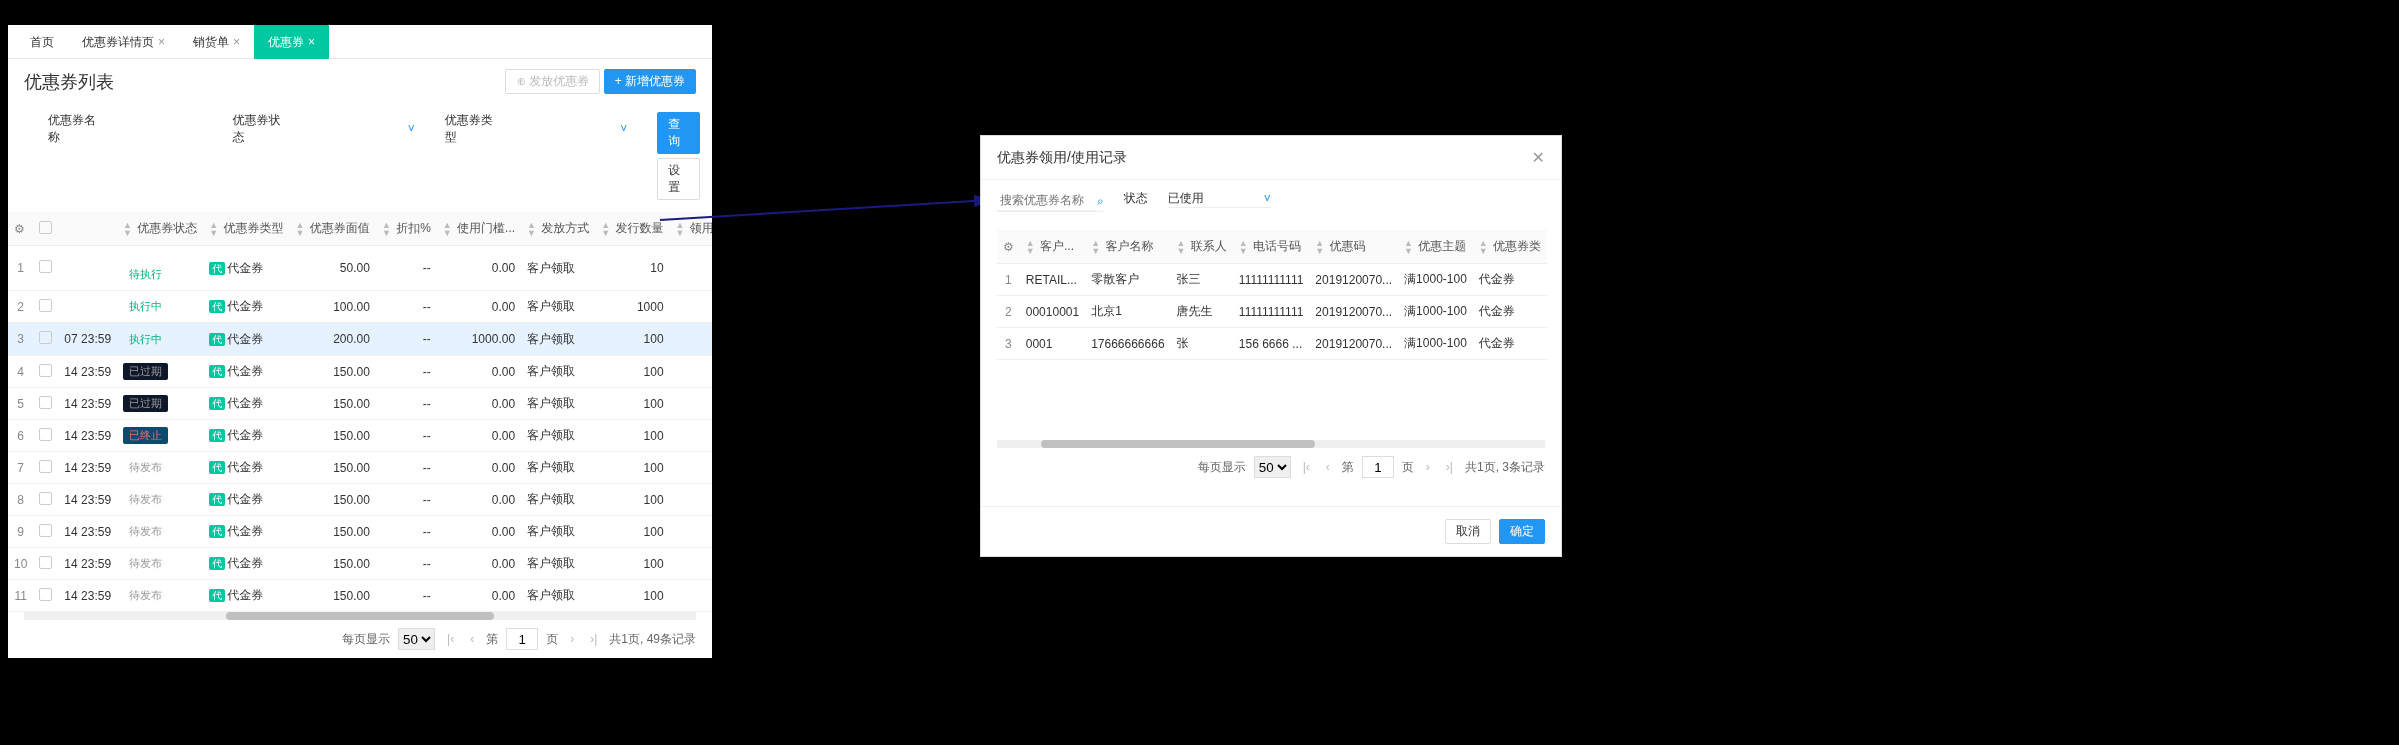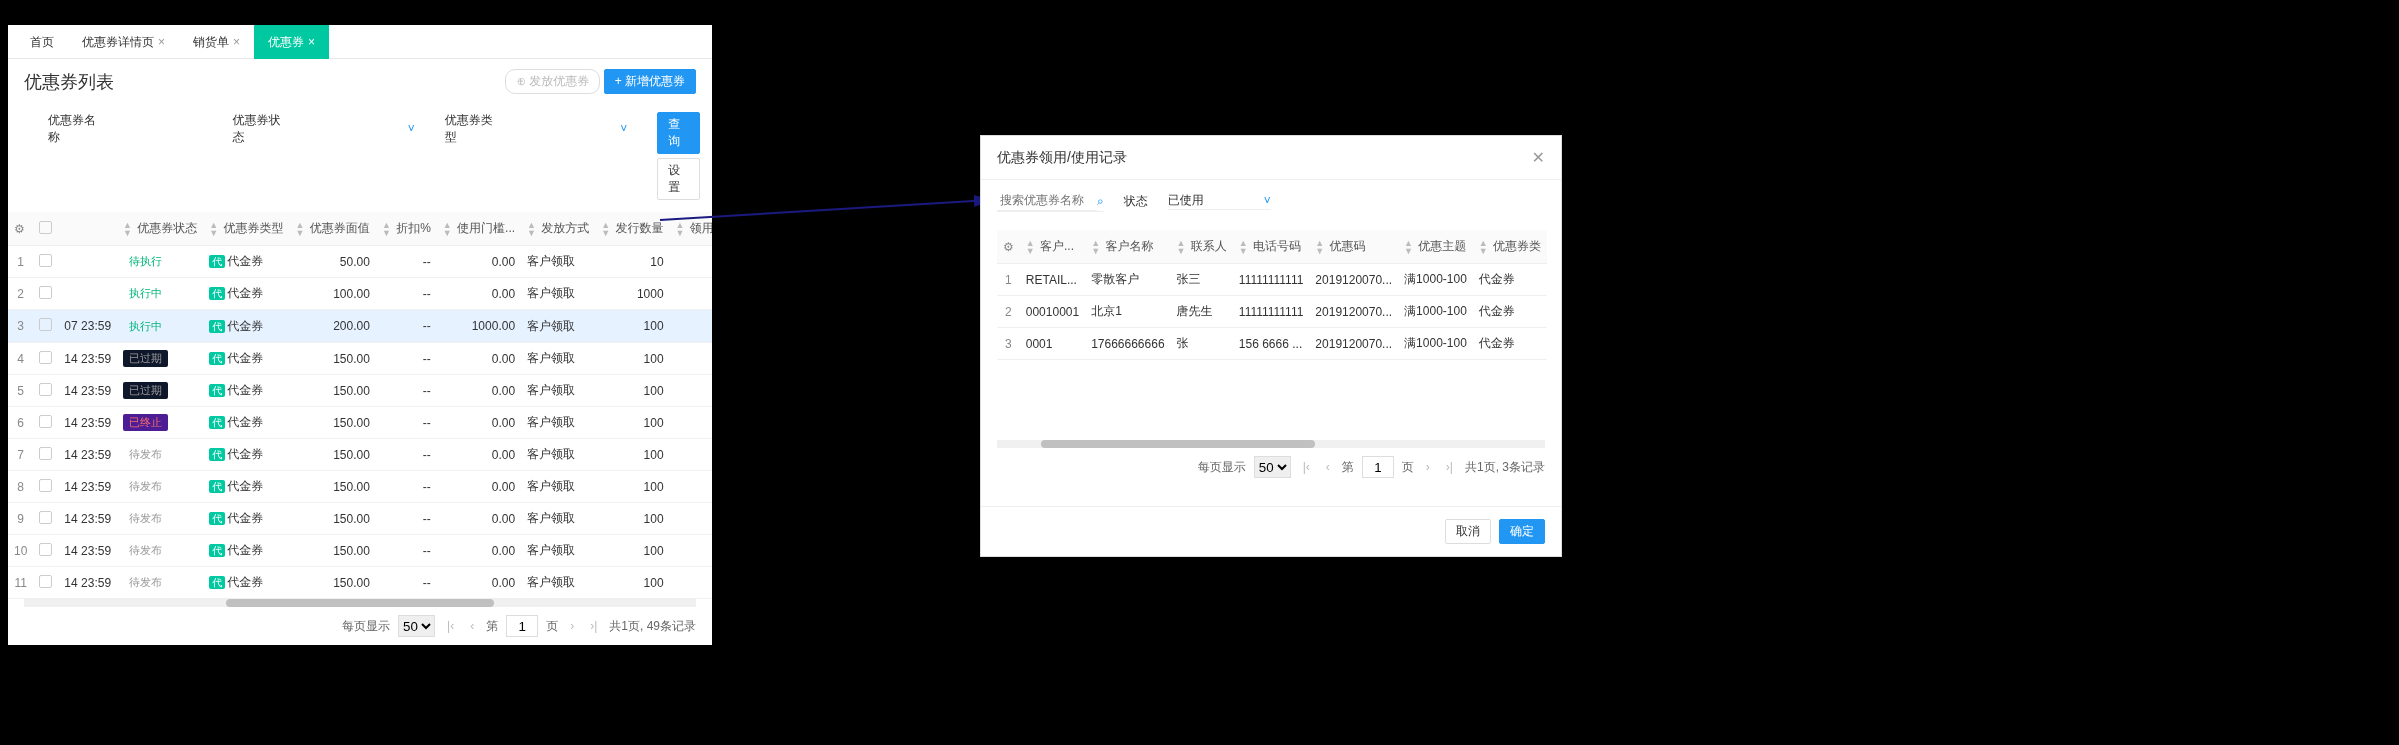--- a/index.html
+++ b/index.html
@@ -7,52 +7,52 @@
 .panel-left { position: absolute; left: 8px; top: 25px; width: 704px; background: #fff; }
 .panel-right { position: absolute; left: 980px; top: 135px; width: 582px; background: #fff; border: 1px solid #ddd; box-shadow: 0 2px 8px rgba(0,0,0,.15); }
 .tabs { display: flex; height: 34px; border-bottom: 1px solid #e8e8e8; align-items: center; padding: 0 8px; }
 .tab { padding: 0 14px; height: 34px; line-height: 34px; color: #333; cursor: pointer; position: relative; }
 .tab.active { background: #00c8a0; color: #fff; }
 .tab .x { margin-left: 4px; color: #999; }
 .tab.active .x { color: #fff; }
 .title-row { display: flex; justify-content: space-between; align-items: center; padding: 10px 16px; }
 .title-row h2 { font-size: 18px; font-weight: 500; }
 .btn { display: inline-block; padding: 3px 10px; border: 1px solid #ddd; border-radius: 2px; background: #fff; cursor: pointer; font-size: 12px; }
-.btn.gray { color: #bbb; border-radius: 10px; }
+.btn.gray { color: #bbb; }
 .btn.primary { background: #2196f3; border-color: #2196f3; color: #fff; }
 .filter-row { display: flex; gap: 30px; padding: 8px 12px 4px 40px; align-items: flex-start; }
 .filter { display: flex; align-items: center; gap: 6px; }
 .filter label { color: #333; }
 .filter .sel { width: 130px; height: 24px; border: none; border-bottom: 1px solid transparent; display: flex; justify-content: flex-end; align-items: center; color: #2196f3; }
 .btn-col { display: flex; flex-direction: column; gap: 4px; margin-left: auto; }
 .table { width: 100%; border-collapse: collapse; margin-top: 8px; }
 .table th { background: #fafafa; font-weight: 500; padding: 8px 6px; text-align: left; border-bottom: 1px solid #eee; white-space: nowrap; font-size: 12px; color: #555; }
 .table th .sort { color: #bbb; margin-right: 2px; font-size: 9px; display: inline-block; line-height: 8px; vertical-align: middle; }
 .table td { padding: 7px 6px; border-bottom: 1px solid #f0f0f0; white-space: nowrap; font-size: 12px; }
 .table tr.highlight { background: #e6f2ff; }
 .num-r { text-align: right; }
 .status { padding: 1px 6px; border-radius: 2px; font-size: 11px; display: inline-block; }
-.st-pending { color: #00b578; }
+.st-pending { color: #00b578; margin-top: 13px; }
 .st-running { color: #00b578; }
 .st-expired { color: #999; background: #0f172a; }
-.st-stopped { color: #f56c6c; background: #4c1d95; }
+.st-stopped { color: #f56c6c; background: #0c4a6e; }
 .st-draft { color: #999; }
 .type-badge { background: #00c8a0; color: #fff; padding: 1px 3px; border-radius: 2px; font-size: 10px; margin-right: 2px; }
 .got-link { color: #2196f3; text-decoration: underline; cursor: pointer; }
 .got-box { border: 2px solid #c00; padding: 0 6px; display: inline-block; }
 .pager { display: flex; justify-content: flex-end; align-items: center; gap: 8px; padding: 8px 16px; color: #666; margin-left: 48px; }
 .pager .pg-btn { color: #bbb; cursor: pointer; padding: 0 4px; }
 .pager input { width: 32px; text-align: center; border: 1px solid #ddd; height: 22px; }
 .pager select { border: 1px solid #ddd; height: 22px; }
 .checkbox { width: 13px; height: 13px; border: 1px solid #ccc; display: inline-block; border-radius: 2px; }
 .gear-icon { color: #888; }
 .modal-hdr { display: flex; justify-content: space-between; align-items: center; padding: 12px 16px; border-bottom: 1px solid #eee; }
 .modal-hdr h3 { font-size: 14px; font-weight: 500; }
 .modal-close { color: #999; cursor: pointer; font-size: 16px; }
-.modal-filter { display: flex; gap: 20px; padding: 10px 16px; align-items: center; }
+.modal-filter { display: flex; gap: 20px; padding: 10px 16px; align-items: flex-start; }
 .modal-filter .search { border: none; border-bottom: 1px solid #eee; padding: 3px; width: 100px; font-size: 12px; }
 .modal-ftr { display: flex; justify-content: flex-end; gap: 8px; padding: 12px 16px; border-top: 1px solid #eee; margin-top: 20px; }
 .arrow-line { position: absolute; pointer-events: none; }
 .scrollbar-h { height: 8px; background: #f0f0f0; position: relative; margin: 0 16px; }
 .scrollbar-h .thumb { position: absolute; height: 8px; background: #c0c0c0; border-radius: 4px; }
 .table-wrap { overflow-x: hidden; }
 </style>
 </head>
 <body>
 

